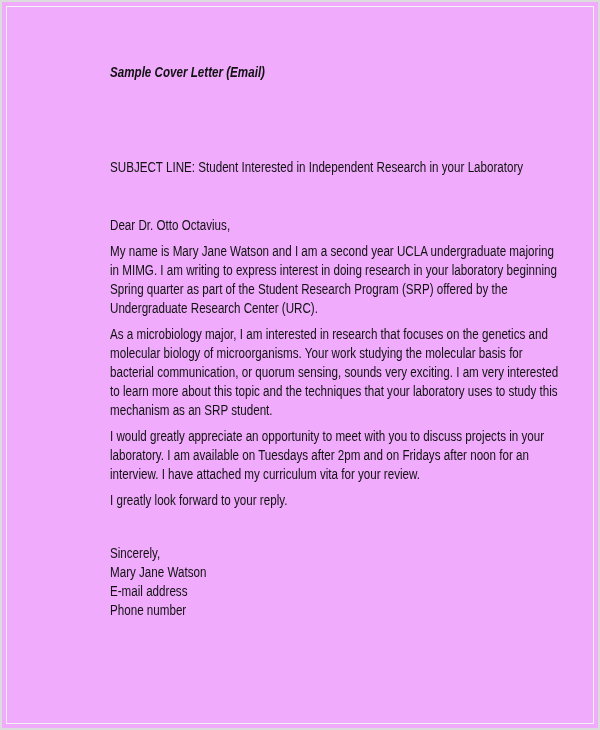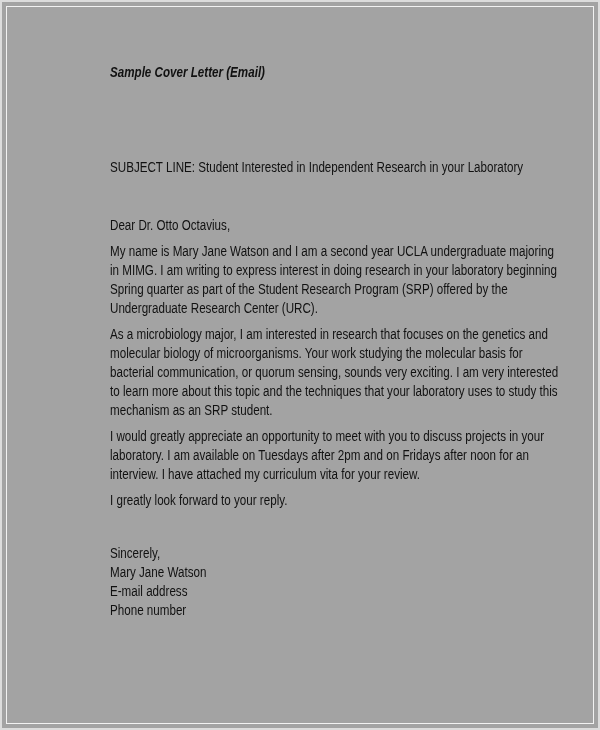--- a/index.html
+++ b/index.html
@@ -1,19 +1,19 @@
 <!DOCTYPE html>
 <html><head>
 <meta charset="utf-8">
 <style>
   html, body { margin:0; padding:0; background:#ffffff; }
   body { width:600px; height:730px; position:relative; overflow:hidden; }
   .page {
     position:absolute; left:0; top:0; width:596px; height:726px;
-    border:2px solid #dcdcdc; background:#a3a3a3;
+    border:2px solid #dcdcdc; background:#f0abfc;
   }
   .inner {
     position:absolute; left:4px; top:4px; right:4px; bottom:4px;
     border:1px solid #f2f2f2;
   }
   .ln {
     position:absolute; left:108px; white-space:nowrap;
     font-family:"Liberation Sans", sans-serif; font-size:14px; line-height:16px;
     color:#111; transform-origin:0 0; transform:scaleX(0.83);
   }

